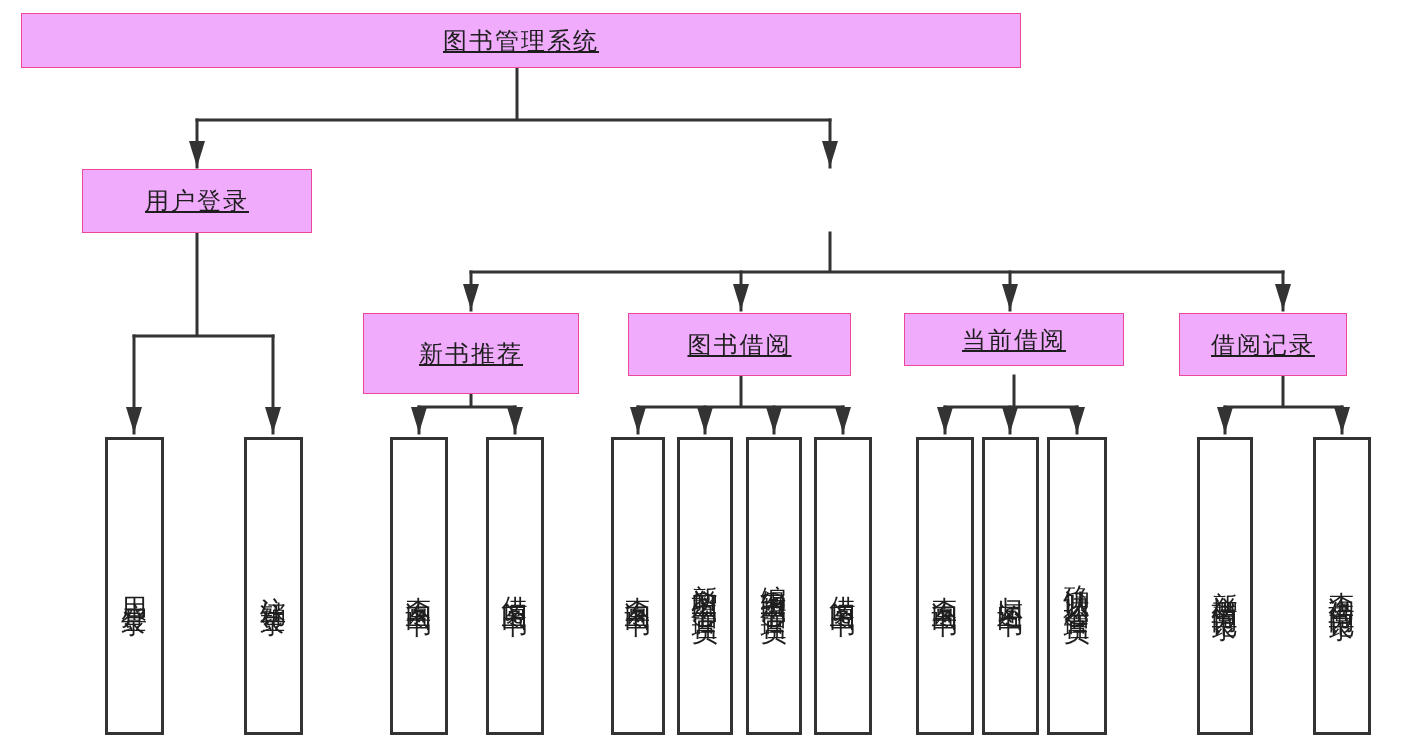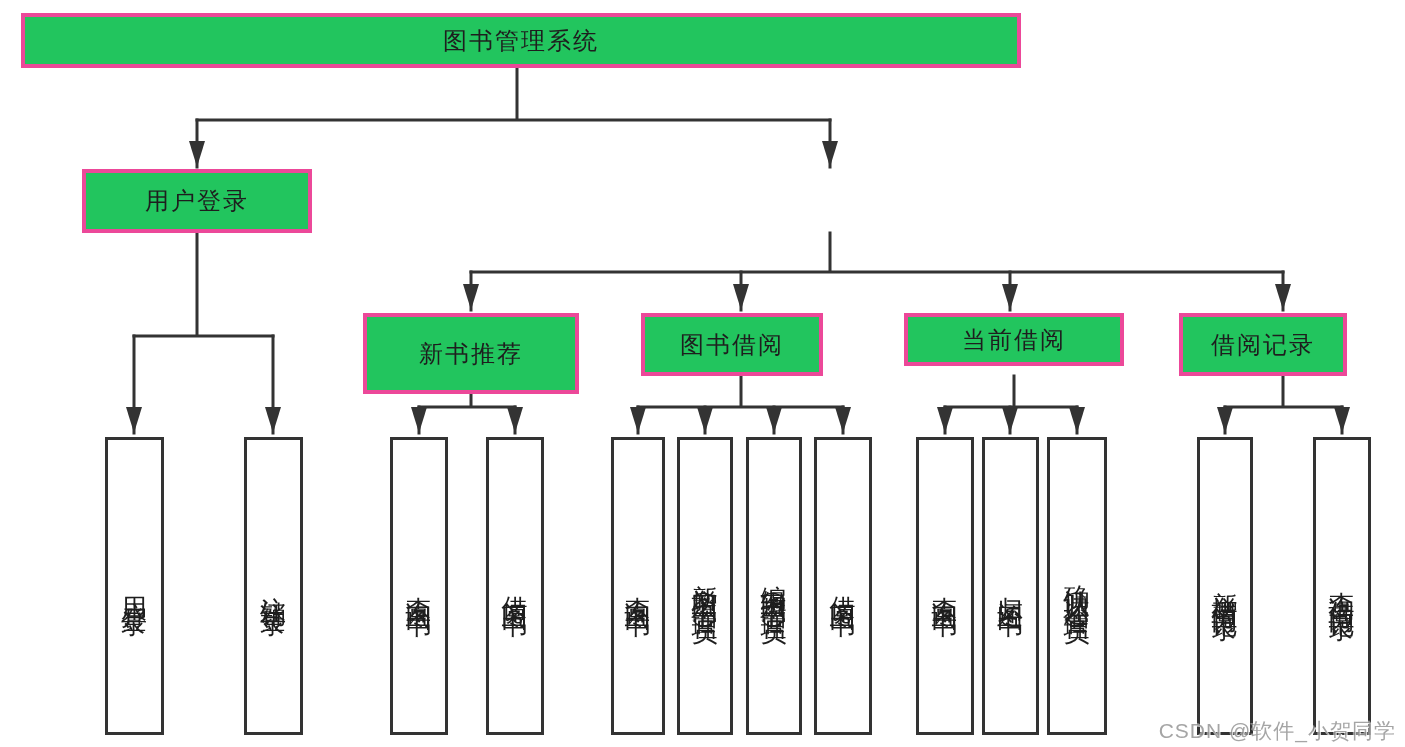--- a/index.html
+++ b/index.html
@@ -14,26 +14,27 @@
   }
   #wires {
     position: absolute;
     left: 0; top: 0;
     width: 1405px; height: 747px;
     z-index: 1;
   }
   .hnode {
     position: absolute;
     box-sizing: border-box;
-    border: 4px solid #ec4899;
-    background: #22c55e;
+    border: 1px solid #ec4899;
+    background: #f0abfc;
     display: flex;
     align-items: center;
     justify-content: center;
     z-index: 2;
+    text-decoration: underline;
   }
   .hnode span {
     font-size: 24px;
     letter-spacing: 2px;
     color: #1e1e1e;
     white-space: nowrap;
   }
   .vnode {
     position: absolute;
     box-sizing: border-box;
@@ -132,21 +133,21 @@
     <span>图书管理系统</span>
   </div>
 
   <div class="hnode" style="left:82px; top:169px; width:230px; height:64px">
     <span>用户登录</span>
   </div>
 
   <div class="hnode" style="left:363px; top:313px; width:216px; height:81px">
     <span>新书推荐</span>
   </div>
-  <div class="hnode" style="left:641px; top:313px; width:182px; height:63px">
+  <div class="hnode" style="left:628px; top:313px; width:223px; height:63px">
     <span>图书借阅</span>
   </div>
   <div class="hnode" style="left:904px; top:313px; width:220px; height:53px">
     <span>当前借阅</span>
   </div>
   <div class="hnode" style="left:1179px; top:313px; width:168px; height:63px">
     <span>借阅记录</span>
   </div>
 
   <div class="vnode" style="left:105px; top:437px; width:59px; height:298px">
@@ -186,15 +187,14 @@
     <span>确认归还（管理员）</span>
   </div>
 
   <div class="vnode" style="left:1197px; top:437px; width:56px; height:298px">
     <span>新增借阅记录</span>
   </div>
   <div class="vnode" style="left:1313px; top:437px; width:58px; height:298px">
     <span>查询借阅记录</span>
   </div>
 
-  <div id="watermark">CSDN @软件_小贺同学</div>
 
 </div>
 
 </body></html>

